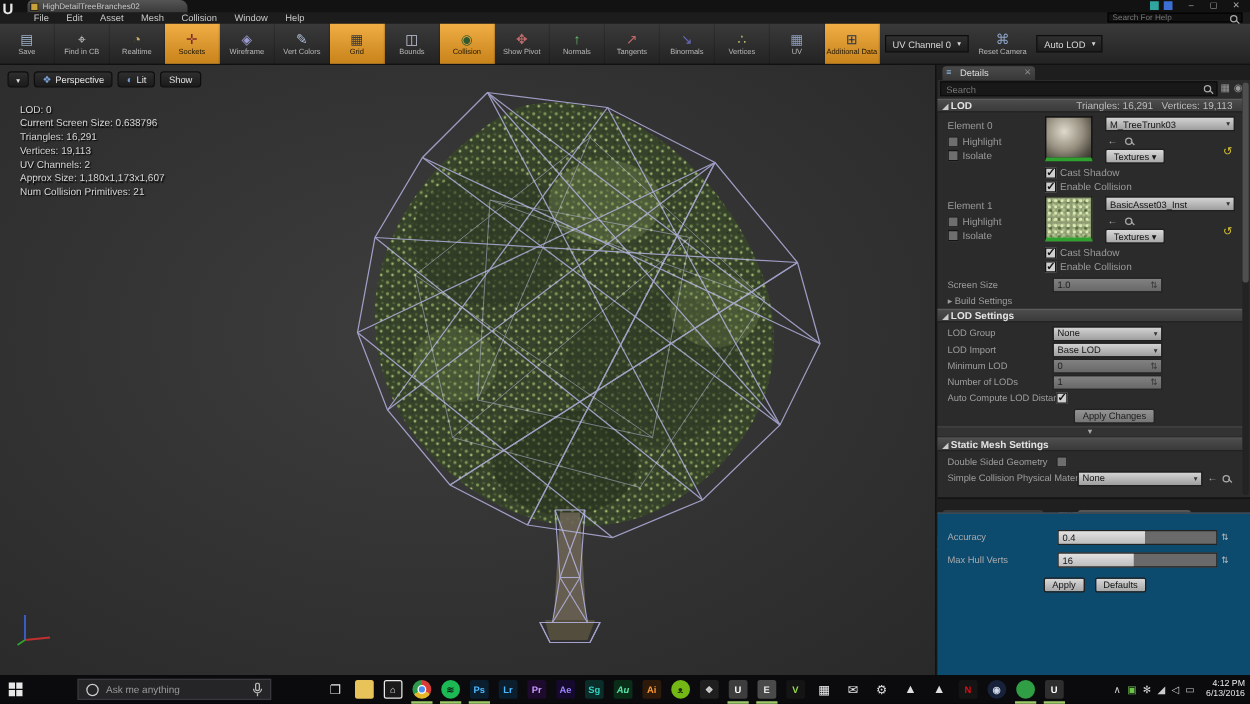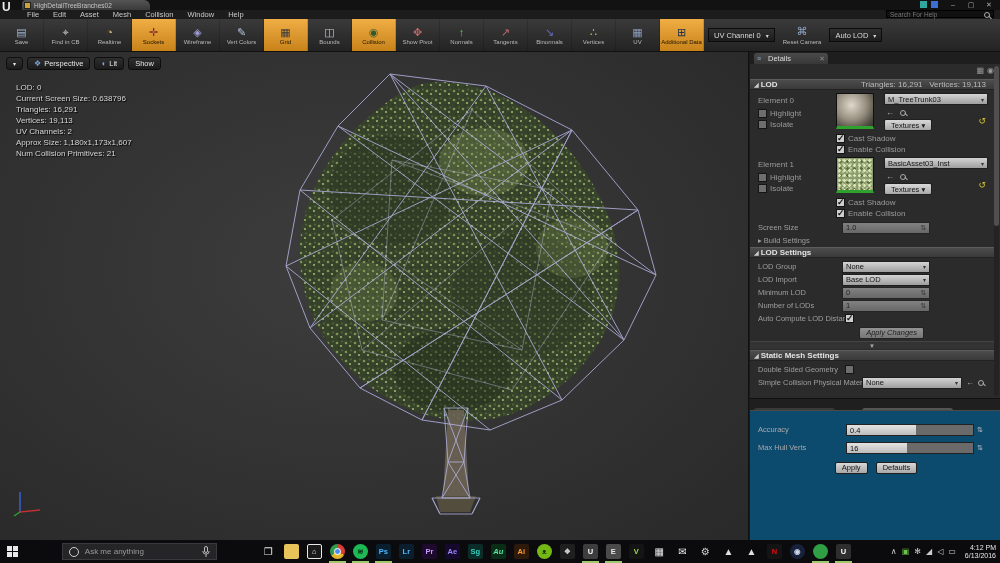--- a/index.html
+++ b/index.html
@@ -58,21 +58,21 @@
   .cb { width:9px; height:9px; border:1px solid #151515; background:#6e6e6e; display:inline-block; vertical-align:middle; position:relative; }
   .cb.on { background:#cfcfcf; }
   .cb.on::after { content:"✓"; position:absolute; left:0px; top:-2px; color:#111; font-size:9px; font-weight:bold; }
   .cbrow { display:flex; align-items:center; gap:3px; margin-top:2px; color:#9a9a9a; }
   .ddl { background:linear-gradient(#d4d4d4,#9e9e9e); border:1px solid #1f1f1f; color:#141414; height:12px; display:flex; align-items:center; padding:0 3px; font-size:7.5px; justify-content:space-between; }
   .ddl .arr { color:#333; font-size:6px; }
   .spin { background:linear-gradient(#c9c9c9,#9a9a9a); border:1px solid #1f1f1f; color:#141414; height:12px; display:flex; align-items:center; padding:0 3px; font-size:7.5px; justify-content:space-between; }
   .spin.dis { opacity:.55; }
   .spin .sgl { color:#444; font-size:7px; }
   .btnl { background:linear-gradient(#d8d8d8,#a8a8a8); border:1px solid #1f1f1f; color:#141414; font-size:7.5px; height:12px; display:inline-flex; align-items:center; padding:0 6px; border-radius:2px; }
-  .btnl.dis { opacity:.6;font-style:italic; }
+  .btnl.dis { opacity:.6; }
   .elem { position:absolute; left:0; width:244px; }
   .elem .ename { position:absolute; left:8px; top:4px; color:#9a9a9a; }
   .elem .echecks { position:absolute; left:8px; top:15px; }
   .thumb { position:absolute; left:86px; top:1px; width:38px; height:36px; border:1px solid #111; border-bottom:3px solid #2fa12f; }
   .thumb.bark { background:radial-gradient(circle at 40% 35%, #ded9cb, #968f80 50%, #575248 80%, #36332c); }
   .thumb.leaf { background-color:#8e9c74; background-image:radial-gradient(#dce8b4 1px, transparent 1.6px), radial-gradient(#5c6e40 1px, transparent 1.6px), radial-gradient(#b4c48c 0.8px, transparent 1.4px); background-size:5px 5px, 7px 7px, 4px 4px; }
   .ecol { position:absolute; left:134px; top:1px; width:104px; }
   .ecol .ddl { width:104px; }
   .mini-icons { display:flex; gap:6px; margin:3px 0 2px 2px; align-items:center; color:#bbb; font-size:8px; }
   .reset-yellow { position:absolute; color:#d8c232; font-size:9px; }
@@ -329,20 +329,24 @@
   </div>
 
   <div class="details">
     <div class="d-tabrow">
       <div class="d-tab">
         <span class="dticon">≡</span>
         <span>Details</span>
         <span class="dx">✕</span>
       </div>
     </div>
+    <div class="d-search">
+      <span>Search</span>
+      <span class="mag"></span>
+    </div>
     <div class="d-sbtns">
       <span>▦</span>
       <span>◉▾</span>
     </div>
 
     <div class="sech" style="top:27px">
       <span class="tri">◢</span><span>LOD</span>
       <span class="hdr-right">
         <span>Triangles: 16,291</span>&nbsp;&nbsp;
         <span>Vertices: 19,113</span>

